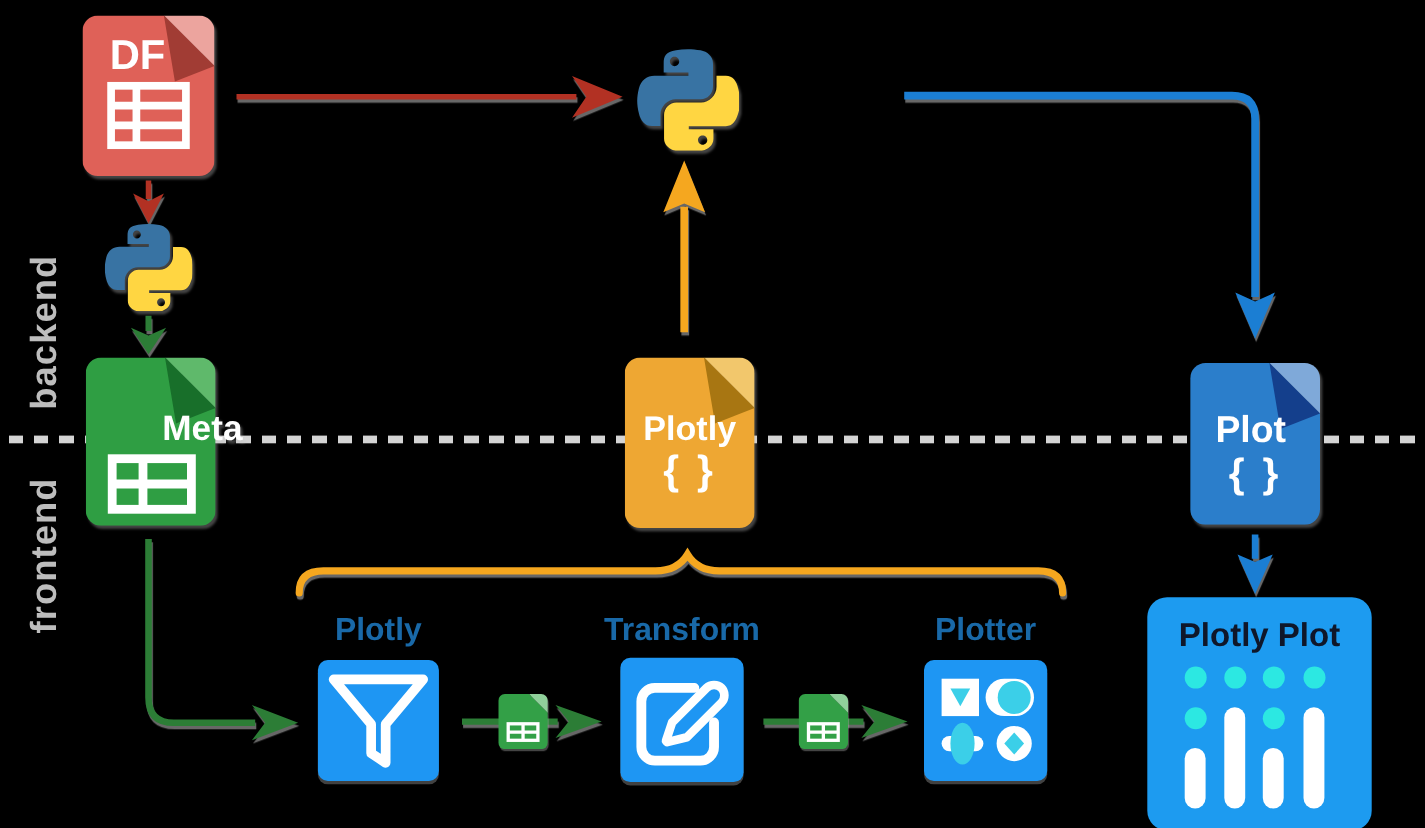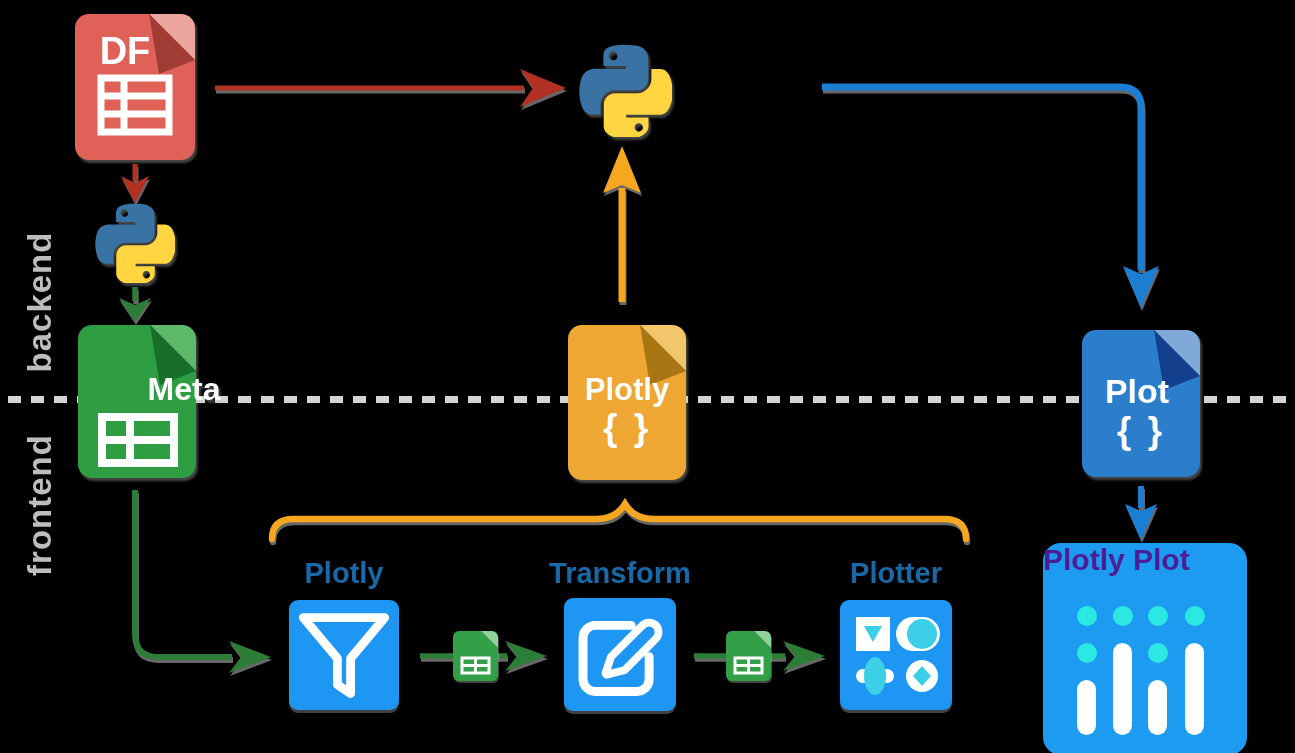--- a/index.html
+++ b/index.html
@@ -64,22 +64,22 @@
   .sheet { position:absolute; width:45px; height:50px; z-index:4;
            filter:drop-shadow(1px 2px 0 rgba(195,195,195,0.35)); }
   #sheet-1 { left:453px; top:631px; }
   #sheet-2 { left:726px; top:631px; }
   
   #plotly-box {
     position:absolute; left:1043px; top:543px; width:204px; height:212px;
     background:#1d9bf0; border-radius:18px; z-index:3;
   }
   #plotly-label {
-    position:absolute; top:0; left:0; width:100%; 
-    color:#4c1d95; font-size:30px; font-weight:700;
+    position:absolute; top:18px; left:0; width:100%; text-align:center;
+    color:#0f172a; font-size:30px; font-weight:700;
   }
   .pdot { position:absolute; width:20px; height:20px; border-radius:50%; background:#2ce8e2; }
   .pbar { position:absolute; width:19px; border-radius:10px; background:#fff; }
   #pd1 { left:34px;  top:63px; }  #pd2 { left:70px;  top:63px; }
   #pd3 { left:105px; top:63px; }  #pd4 { left:142px; top:63px; }
   #pd5 { left:34px;  top:100px; } #pd6 { left:105px; top:100px; }
   #pb1 { left:34px;  top:137px; height:55px; }
   #pb2 { left:70px;  top:100px; height:92px; }
   #pb3 { left:105px; top:137px; height:55px; }
   #pb4 { left:142px; top:100px; height:92px; }

